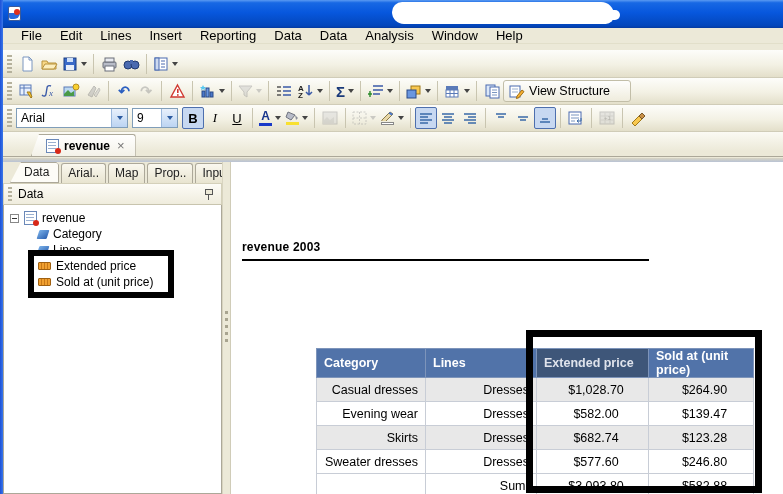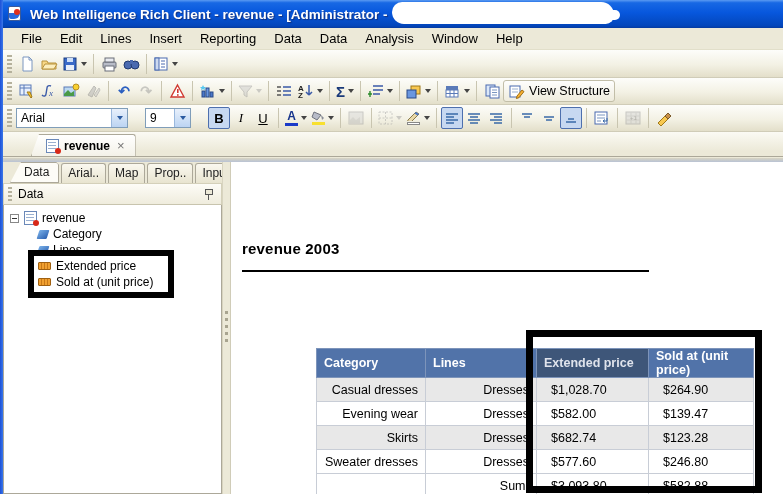--- a/index.html
+++ b/index.html
@@ -15,41 +15,41 @@
     display:flex; align-items:center; padding:0 6px; color:#fff; font-weight:bold; font-size:13.5px;
     text-shadow:1px 1px 1px #13317e; }
   .app-icon { width:18px; height:18px; margin-right:6px; position:relative; flex:0 0 auto; }
   .app-icon .page { position:absolute; left:2px; top:1px; width:13px; height:15px; background:#fff; border:1px solid #3a5a9a; border-radius:2px; }
   .app-icon .swoosh { position:absolute; left:3px; top:8px; width:11px; height:6px; background:#2a6ae0; border-radius:0 0 6px 2px; }
   .app-icon .dot { position:absolute; left:8px; top:4px; width:6px; height:6px; background:#e03020; border-radius:50%; }
   .redaction { position:absolute; left:392px; top:2px; width:222px; height:22px; background:#fff; border-radius:11px 14px 9px 13px; z-index:3; }
   .redaction:after { content:""; position:absolute; right:-6px; top:8px; width:14px; height:10px; background:#fff; border-radius:5px; }
 
   
-  .menubar { position:absolute; left:3px; top:28px; width:780px; height:22px; background:#ece9d8; display:flex; align-items:center; padding-left:9px; border-bottom:1px solid #e2dfca; }
+  .menubar { position:absolute; left:3px; top:28px; width:780px; height:16px; background:#ece9d8; display:flex; align-items:center; padding-left:9px; border-bottom:1px solid #e2dfca; }
   .menu-item { padding:2px 9px; font-size:13px; color:#000; cursor:default; }
 
   
   .toolbar { position:absolute; left:3px; width:780px; display:flex; align-items:center; padding-left:2px;
     background:linear-gradient(180deg,#fdfdfa 0%,#f3f1e4 55%,#e3dfca 100%); border-bottom:1px solid #d0ccb8; }
   .tb1 { top:50px; height:28px; }
   .tb2 { top:78px; height:27px; }
   .tb3 { top:105px; height:27px; }
   .grip { width:5px; height:18px; margin:0 4px 0 2px;
     background:repeating-linear-gradient(180deg,#b5b19c 0 2px,transparent 2px 4px); }
   .vsep { width:1px; height:20px; background:#c9c5b0; margin:0 4px; }
   .tbtn { height:22px; min-width:22px; display:flex; align-items:center; justify-content:center; border:1px solid transparent; border-radius:2px; padding:0 1px; }
   .tbtn.disabled { opacity:.45; filter:grayscale(1); }
   .dd { width:0; height:0; border-left:3.5px solid transparent; border-right:3.5px solid transparent; border-top:4px solid #444; margin-left:3px; }
   .dd.dis { border-top-color:#999; }
   .glyph { font-size:14px; line-height:1; }
   .ticon { display:flex; align-items:center; justify-content:center; }
 
   
-  .combo { height:20px; background:#fff; border:1px solid #7f9db9; display:flex; align-items:center; font-size:12px; margin-right:17px; }
+  .combo { height:20px; background:#fff; border:1px solid #7f9db9; display:flex; align-items:center; font-size:12px; margin-right:4px; }
   .combo .val { flex:1; padding:0 4px; overflow:hidden; white-space:nowrap; }
   .combo .cdd { width:16px; height:18px; background:linear-gradient(180deg,#e8f0fb,#bcd4f2); border-left:1px solid #9ab8dd; display:flex; align-items:center; justify-content:center; }
   .combo .cdd .dd { margin:0; border-top-color:#2b5aa0; }
   .font-combo { width:112px; }
   .size-combo { width:46px; }
   .tbtn.active { background:#c7d8f1; border:1px solid #4d6fae; }
   .biu { font-size:13px; width:22px; }
   .b { font-weight:bold; } .i { font-style:italic; font-family:"Liberation Serif",serif; } .u { text-decoration:underline; }
   .colorbtn { display:flex; flex-direction:column; align-items:center; line-height:1; }
   .colorbtn .bar { width:13px; height:3px; margin-top:1px; }
@@ -87,53 +87,52 @@
   .tree-row.child { padding-left:28px; }
   .expander { width:9px; height:9px; border:1px solid #888; background:#fff; position:relative; flex:0 0 auto; }
   .expander:after { content:""; position:absolute; left:1px; top:3px; width:5px; height:1px; background:#333; }
   .dim-icon { width:10px; height:9px; background:linear-gradient(135deg,#7ab0e8,#2a5fb0); transform:skewX(-18deg); border-radius:1px; flex:0 0 auto; }
   .measure-icon { width:13px; height:8px; background:repeating-linear-gradient(90deg,#f0a030 0 2px,#c87818 2px 3px); border:1px solid #a06010; border-radius:1px; flex:0 0 auto; }
 
   .splitter { width:8px; background:#ece9d8; border-left:1px solid #d8d4c0; display:flex; align-items:center; justify-content:center; }
   .splitter .dots { width:3px; height:34px; background:repeating-linear-gradient(180deg,#a8a490 0 3px,transparent 3px 7px); }
 
   .report { flex:1; background:#fff; position:relative; border-left:1px solid #d0ccb8; }
-  .report-title { position:absolute; left:11px; top:78px; width:407px; font-size:15px; font-weight:bold; color:#000; border-bottom:2px solid #000; padding-bottom:13px; letter-spacing:.2px; }
+  .report-title { position:absolute; left:11px; top:78px; width:407px; font-size:12px; font-weight:bold; color:#000; border-bottom:2px solid #000; padding-bottom:5px; letter-spacing:.2px; }
 
   .rtable { position:absolute; left:85px; top:186px; border-collapse:collapse; font-size:12.5px; }
   .rtable td, .rtable th { border:1px solid #c8cdd6; height:24px; padding:0 7px;text-align:right; }
   .rtable th { background:#5173a9; color:#fff; text-align:left; font-weight:bold; border-color:#7d94ba; }
   .rtable th.sel { background:#3e5679; color:#dfe3ec; }
-  .rtable td.num { text-align:left;padding-left:14px; }
+  .rtable td.num { text-align:center;padding-left:14px; }
   .rtable td.sumlbl { text-align:right; }
   .rtable tr.alt td { background:#e8e8e8; }
   .c0 { width:109px; } .c1 { width:111px; } .c2 { width:112px; } .c3 { width:105px; }
 
   
   .annot { position:absolute; border:6px solid #000; background:transparent; z-index:60; }
   .annot1 { left:28px; top:250px; width:146px; height:48px; }
   .annot2 { left:526px; top:330px; width:236px; height:163px; border-width:7px; }
 
   
   svg { display:block; }
-  .vs-btn { display:flex; align-items:center; gap:4px; background:linear-gradient(180deg,#fefefd,#efecdd); border:1px solid #c2bea8; border-radius:3px; height:22px; padding:0 4px 0 5px; font-size:12.5px; }
+  .vs-btn { display:flex; align-items:center; gap:4px; background:linear-gradient(180deg,#fefefd,#efecdd); border:1px solid #c2bea8; border-radius:3px; height:22px; padding:0 20px 0 5px; font-size:12.5px; }
 </style>
 </head>
 <body>
 
 <div class="window">
   <div class="win-left-border"></div>
 
   <div class="titlebar">
     <div class="app-icon">
       <div class="page"></div>
         <div class="swoosh"></div>
         <div class="dot"></div>
     </div>
-    <span>Web Intelligence Rich Client - revenue - [Administrator - </span>
     <div class="redaction"></div>
   </div>
 
   <div class="menubar">
     <span class="menu-item">File</span>
     <span class="menu-item">Edit</span>
     <span class="menu-item">Lines</span>
     <span class="menu-item">Insert</span>
     <span class="menu-item">Reporting</span>
     <span class="menu-item">Data</span>

